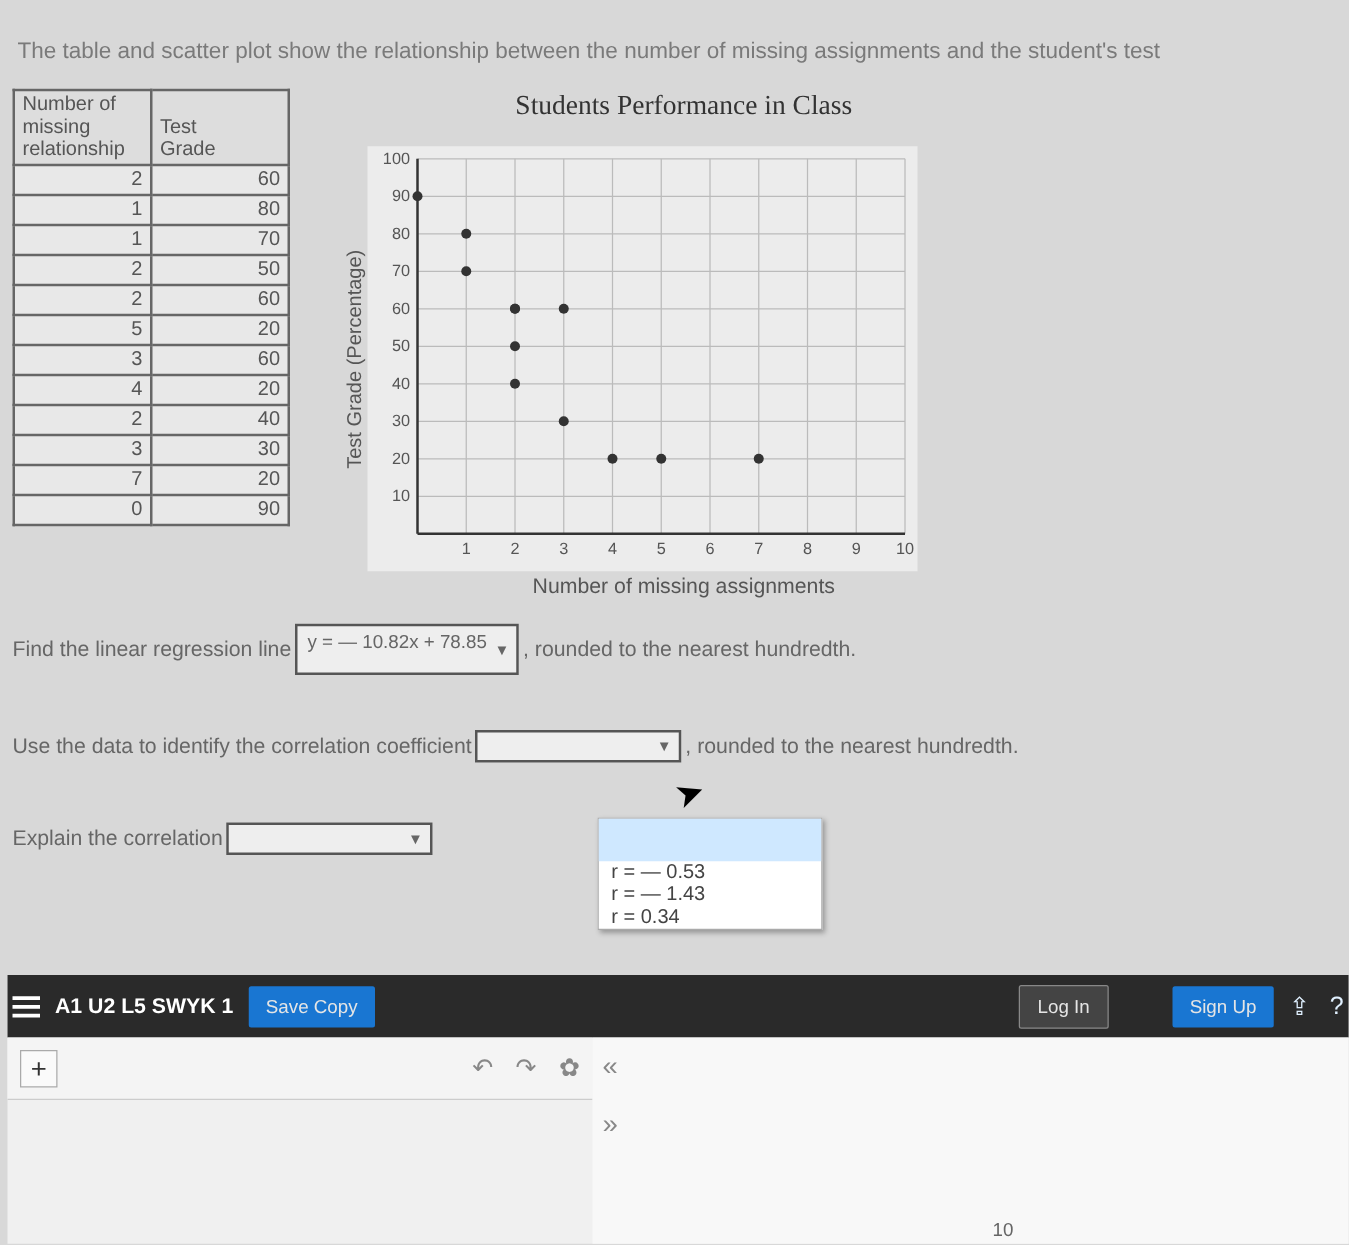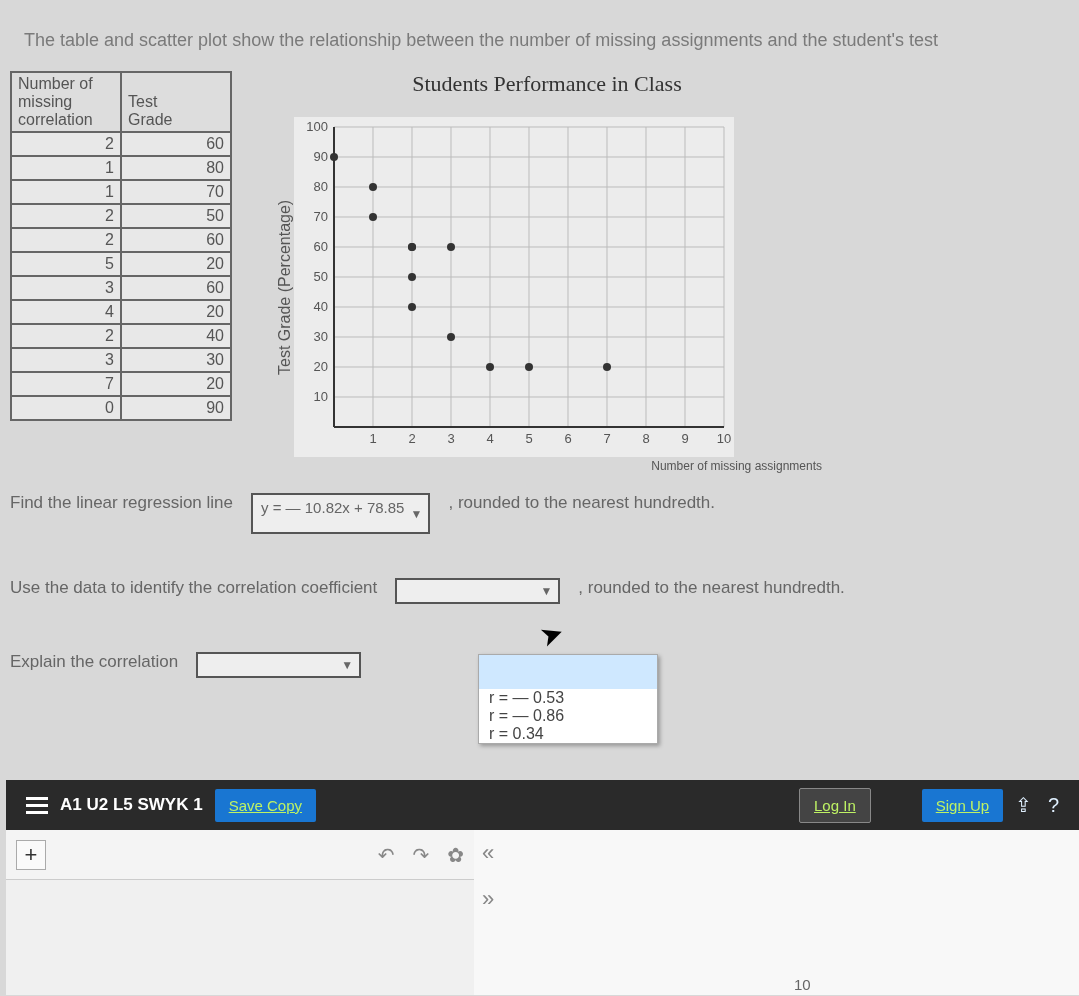--- a/index.html
+++ b/index.html
@@ -6,21 +6,21 @@
   body {
     font-family: Arial, sans-serif;
     background: #d8d8d8;
     width: 1079px;
     height: 996px;
     overflow: hidden;
     position: relative;
     color: #444;
   }
   .problem-text {
-    padding: 30px 10px 20px 24px;
+    padding: 30px 10px 20px 14px;
     font-size: 18px;
     color: #7a7a7a;
     white-space: nowrap;
   }
   .content-row {
     display: flex;
     padding: 0 10px;
     gap: 40px;
     align-items: flex-start;
   }
@@ -60,33 +60,33 @@
   .ylabel {
     writing-mode: vertical-rl;
     transform: rotate(180deg);
     font-size: 16px;
     color: #555;
     text-align: center;
     padding-right: 4px;
   }
   svg.chart { background: #ececec; }
   .xlabel {
-    text-align: right;
-    font-size: 12px;
+    text-align: center;
+    font-size: 17px;
     color: #555;
     margin-top: 2px;
   }
   .question-line {
     padding: 20px 10px 0 10px;
     font-size: 17px;
     color: #666;
     display: flex;
-    align-items: flex-start;
+    align-items: center;
     flex-wrap: wrap;
-    gap: 18px;
+    gap: 3px;
   }
   .select-box {
     border: 2px solid #555;
     background: #eee;
     padding: 4px 24px 16px 8px;
     font-size: 15px;
     position: relative;
     display: inline-flex;
     align-items: center;
     min-width: 120px;
@@ -133,38 +133,37 @@
     right: 0;
     top: 780px;
     height: 215px;
     background: #f0f0f0;
   }
   .desmos-top {
     background: #2a2a2a;
     height: 50px;
     display: flex;
     align-items: center;
-    padding: 0 20px;
+    padding: 0 4px;
     gap: 12px;
     color: #fff;
   }
   .hamburger {
     display: inline-flex;
     flex-direction: column;
     gap: 4px;
     width: 22px;
   }
   .hamburger span { height: 3px; background: #fff; }
   .desmos-title { font-size: 17px; font-weight: bold; }
   .btn {
     padding: 8px 14px;
     font-size: 15px;
-    color: #bef264;
+    color: #e5e5e5;
     border-radius: 2px;
-    text-decoration: underline;
   }
   .btn-save { background: #1976d2; }
   .btn-login { background: #444; border: 1px solid #888; }
   .btn-signup { background: #1976d2; margin-left: 39px; }
   .spacer { flex: 1; }
   .desmos-icons { display: flex; gap: 16px; align-items: center; font-size: 20px; color: #e0f0ff; }
   .desmos-sub {
     height: 50px;
     display: flex;
     align-items: center;
@@ -211,21 +210,21 @@
 
 <div class="problem-text">The table and scatter plot show the relationship between the number of missing assignments and the student's test</div>
 
 <div class="content-row">
   <table class="data-table">
     <thead>
       <tr>
         <th>
           <span>Number of</span><br>
           <span>missing</span><br>
-          <span>correlation</span>
+          <span>relationship</span>
         </th>
         <th>
           <br>
           <span>Test</span><br>
           <span>Grade</span>
         </th>
       </tr>
     </thead>
     <tbody id="tbl-body">
         <tr>
@@ -366,21 +365,21 @@
   <span class="select-box" style="min-width:165px">
     <span class="caret">▼</span>
   </span>
 </div>
 
 <div class="cursor-arrow">➤</div>
 
 <div class="dropdown-panel">
   <div class="opt blank"></div>
   <div class="opt">r = — 0.53</div>
-  <div class="opt">r = — 0.86</div>
+  <div class="opt">r = — 1.43</div>
   <div class="opt">r = 0.34</div>
 </div>
 
 <div class="desmos-bar">
   <div class="desmos-top">
     <div class="hamburger">
         <span></span>
         <span></span>
         <span></span>
       </div>

